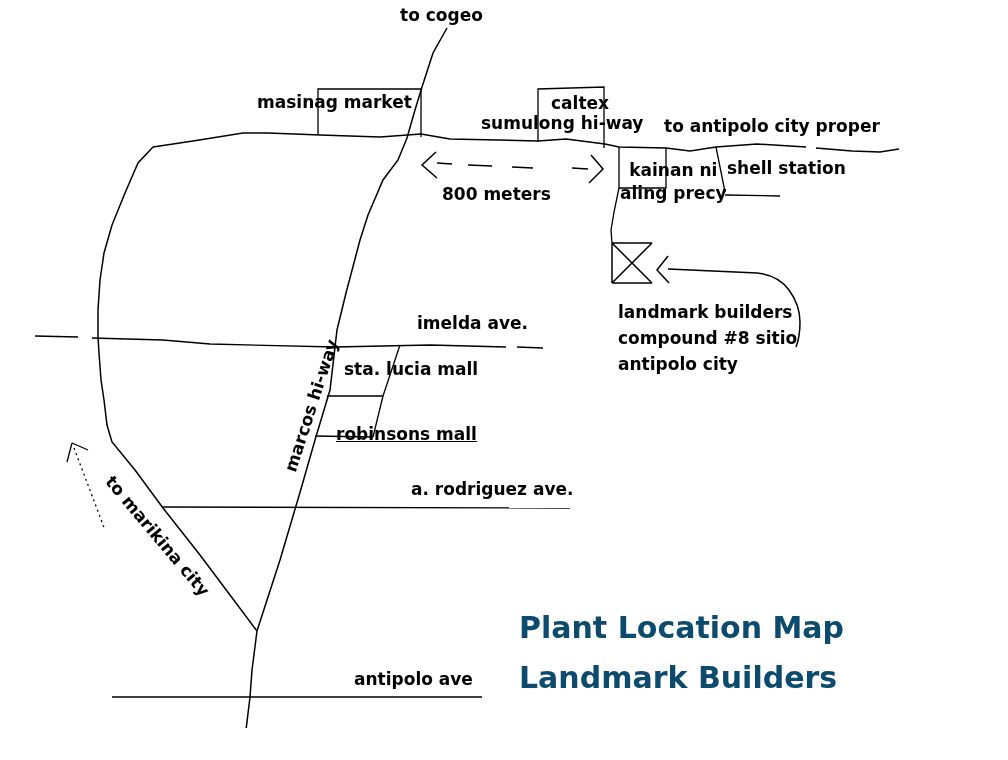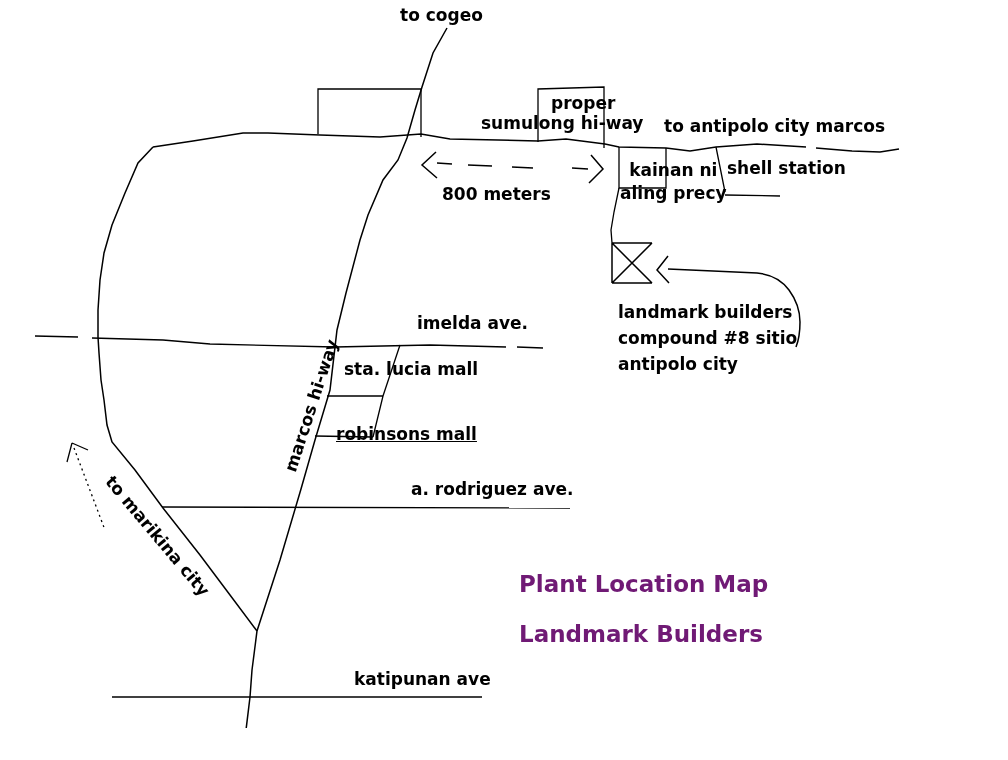--- a/index.html
+++ b/index.html
@@ -19,24 +19,25 @@
     color:#000;
     white-space:nowrap;
   }
   .lbl2{line-height:23px;text-align:center;}
   .lbl4{line-height:26px;}
   .rot-marcos{transform-origin:0 50%;transform:rotate(-72deg);}
   .rot-marikina{transform-origin:0 50%;transform:rotate(50deg);}
   .map-title{
     position:absolute;
     font-weight:bold;
-    font-size:23px;
+    font-size:30px;
     line-height:50px;
-    color:#701a75;
+    color:#0c4a6e;
     white-space:nowrap;
+    margin-top:44px;
   }
   svg path, svg polyline{fill:none;stroke:#000;}
 </style>
 </head>
 <body>
 
 <div id="map-canvas">
 
   <svg id="roads-svg" viewBox="0 0 1008 760" xmlns="http://www.w3.org/2000/svg">
 
@@ -70,23 +71,24 @@
 
     <path stroke-width="1.3" d="M162,507 L570,508"></path>
 
     <path stroke-width="1.3" d="M112,697 L482,697"></path>
 
     <path stroke-width="1.3" d="M72,443 L67,462 M72,443 L88,450"></path>
     <path stroke-width="1.3" stroke-dasharray="2 3.5" d="M74,448 L105,530"></path>
   </svg>
 
   <div class="lbl" style="left:400px;top:5px;">to cogeo</div>
-  <div class="lbl" style="left:551px;top:93px;">proper</div>
+  <div class="lbl" style="left:257px;top:92px;">masinag market</div>
+  <div class="lbl" style="left:551px;top:93px;">caltex</div>
   <div class="lbl" style="left:481px;top:113px;">sumulong hi-way</div>
-  <div class="lbl" style="left:664px;top:116px;">to antipolo city marcos</div>
+  <div class="lbl" style="left:664px;top:116px;">to antipolo city proper</div>
   <div class="lbl" style="left:442px;top:184px;text-align:right;">800 meters</div>
 
   <div class="lbl lbl2" style="left:620px;top:159px;">
     <div>kainan ni</div>
     <div>aling precy</div>
   </div>
 
   <div class="lbl" style="left:727px;top:158px;">shell station</div>
 
   <div class="lbl lbl4" style="left:618px;top:299px;">
@@ -103,15 +105,15 @@
 
   <div class="lbl" style="left:411px;top:479px;">a. rodriguez ave.</div>
 
   <div class="lbl rot-marikina" style="left:109px;top:468px;">to marikina city</div>
 
   <div class="map-title" style="left:519px;top:559px;">
     <div>Plant Location Map</div>
     <div>Landmark Builders</div>
   </div>
 
-  <div class="lbl" style="left:354px;top:669px;">katipunan ave</div>
+  <div class="lbl" style="left:354px;top:669px;">antipolo ave</div>
 
 </div>
 
 </body></html>

